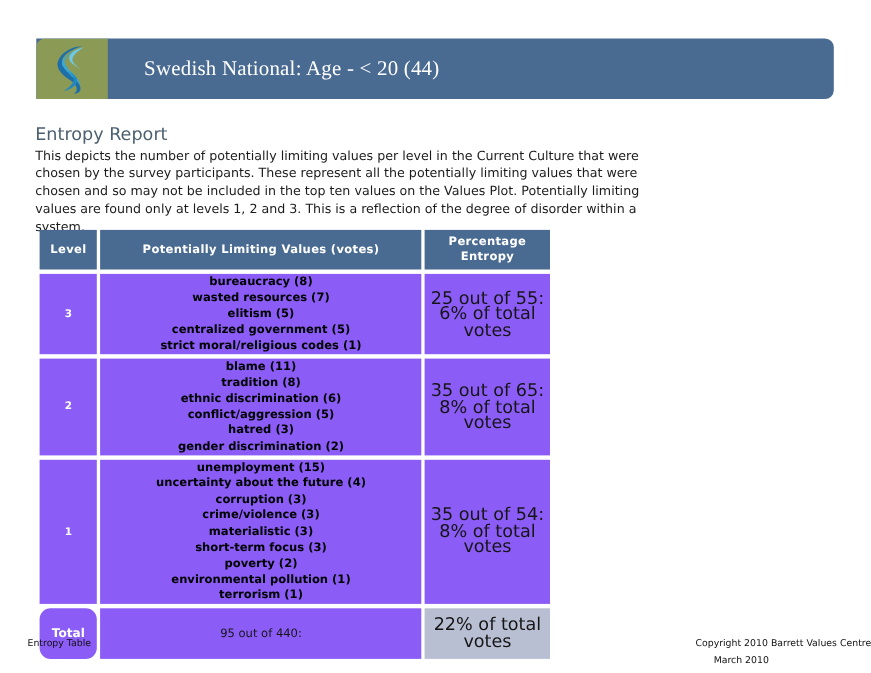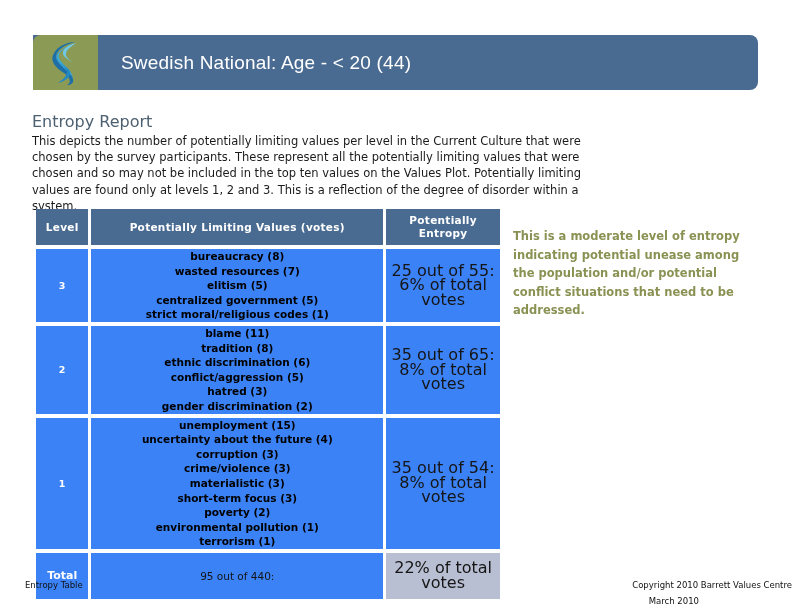--- a/index.html
+++ b/index.html
@@ -39,24 +39,24 @@
   }
   #header-logo svg {
     position: absolute;
     left: 12px;
     top: 4px;
   }
   #header-title {
     flex: 1;
     display: flex;
     align-items: center;
-    padding-left: 23px;
+    padding-left: 33px;
     color: #ffffff;
     font-size: 19px;
-    font-family: Liberation Sans, sans-serif;
+    font-family: Liberation Serif, serif;
     letter-spacing: 0.2px;
   }
 
   
   #report-heading {
     position: absolute;
     left: 32px;
     top: 112px;
     font-size: 16px;
     color: #4d6070;
@@ -97,21 +97,21 @@
     font-size: 10.5px;
     font-weight: bold;
     font-family: "DejaVu Sans", sans-serif;
     height: 36px;
     text-align: center;
     line-height: 13px;
     letter-spacing: 0.3px;
   }
 
   tbody td {
-    background: #3b82f6;
+    background: #8b5cf6;
     text-align: center;
     font-family: "DejaVu Sans", sans-serif;
   }
   td.cell-level {
     color: #ffffff;
     font-size: 9.5px;
     font-weight: bold;
   }
   td.cell-values {
     color: #000000;
@@ -121,20 +121,21 @@
     padding: 6px 4px;
   }
   td.cell-pct {
     color: #151515;
     font-size: 16px;
     line-height: 14.5px;
   }
   tr.total-row td.cell-level {
     font-size: 11px;
     height: 46px;
+    border-radius: 10px;
   }
   tr.total-row td.cell-values {
     font-weight: normal;
     font-size: 10.5px;
     color: #151515;
   }
   tr.total-row td.cell-pct {
     background: #b9bfd2;
     margin-top: 36px;
   }
@@ -191,21 +192,21 @@
   <colgroup>
     <col class="col-level">
     <col class="col-values">
     <col class="col-pct">
   </colgroup>
   <thead>
     <tr>
       <th>Level</th>
       <th>Potentially Limiting Values (votes)</th>
       <th>
-        <div>Potentially</div>
+        <div>Percentage</div>
         <div>Entropy</div>
       </th>
     </tr>
   </thead>
   <tbody>
     <tr>
       <td class="cell-level">3</td>
       <td class="cell-values">
           <div>bureaucracy (8)</div>
           <div>wasted resources (7)</div>
@@ -253,20 +254,19 @@
     </tr>
     <tr class="total-row">
       <td class="cell-level">Total</td>
       <td class="cell-values">95 out of 440:</td>
       <td class="cell-pct">22% of total votes</td>
     </tr>
   </tbody>
 </table>
 
 <div id="commentary">
-  <p>This is a moderate level of entropy indicating potential unease among the population and/or potential conflict situations that need to be addressed.</p>
 </div>
 
 <div id="footer">
   <div id="footer-left">Entropy Table</div>
   <div id="footer-center">Copyright 2010 Barrett Values Centre</div>
   <div id="footer-right">March 2010</div>
 </div>
 
 </body></html>

